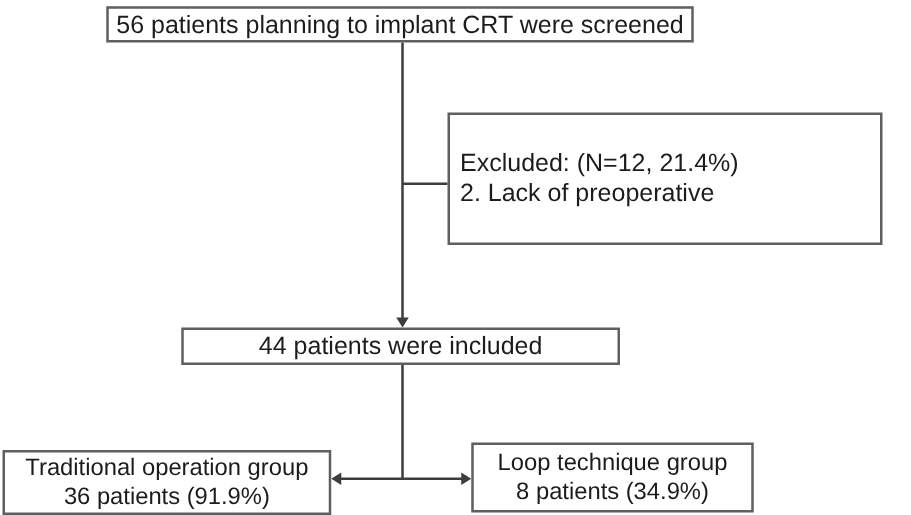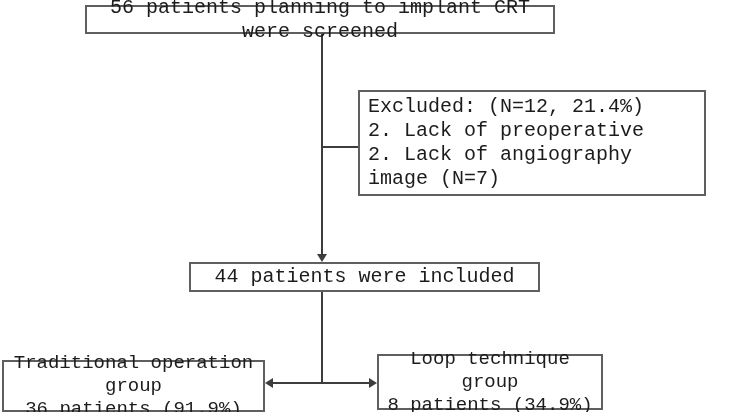--- a/index.html
+++ b/index.html
@@ -5,21 +5,21 @@
   html, body {
     margin: 0;
     padding: 0;
     background: #ffffff;
   }
   .figure {
     position: relative;
     width: 729px;
     height: 412px;
     background: #ffffff;
-    font-family: Liberation Mono, monospace;
+    font-family: Liberation Sans, sans-serif;
     color: #1c1c1c;
     overflow: hidden;
   }
   .box {
     position: absolute;
     box-sizing: border-box;
     border: 2px solid #5f5f5f;
     background: #ffffff;
     display: flex;
     flex-direction: column;
@@ -31,21 +31,21 @@
   }
   .box.small-text { font-size: 19px; line-height: 23px; }
   .box-screened  { left: 85px;  top: 5px;   width: 470px; height: 29px; }
   .box-excluded  {
     left: 358px; top: 90px;  width: 348px; height: 106px;
     align-items: flex-start;
     text-align: left;
     padding: 2px 6px 2px 8px;
     justify-content: center;
   }
-  .box-included  { left: 145px; top: 262px; width: 351px; height: 30px; margin-left: 44px; }
+  .box-included  { left: 145px; top: 262px; width: 351px; height: 30px; }
   .box-traditional { left: 2px;   top: 360px; width: 263px; height: 52px; }
   .box-loop        { left: 377px; top: 354px; width: 226px; height: 56px; }
   .line {
     position: absolute;
     background: #3d3d3d;
   }
   .v-screened-included { left: 321px; top: 33px;  width: 2px; height: 224px; }
   .h-excluded          { left: 322px; top: 146px; width: 49px; height: 2px; }
   .v-included-split    { left: 321px; top: 292px; width: 2px; height: 91px; }
   .h-split             { left: 271px; top: 382px; width: 100px; height: 2px; }
@@ -89,21 +89,20 @@
   <div class="arrow arrow-left"></div>
   <div class="arrow arrow-right arrow-right-loop"></div>
 
   <div class="box box-screened">
     <span>56 patients planning to implant CRT were screened</span>
   </div>
 
   <div class="box box-excluded">
     <span>Excluded: (N=12, 21.4%)</span>
     <span>2. Lack of preoperative</span>
-    <span>2. Lack of angiography image (N=7)</span>
   </div>
 
   <div class="box box-included">
     <span>44 patients were included</span>
   </div>
 
   <div class="box box-traditional small-text">
     <span>Traditional operation  group</span>
     <span>36 patients (91.9%)</span>
   </div>

